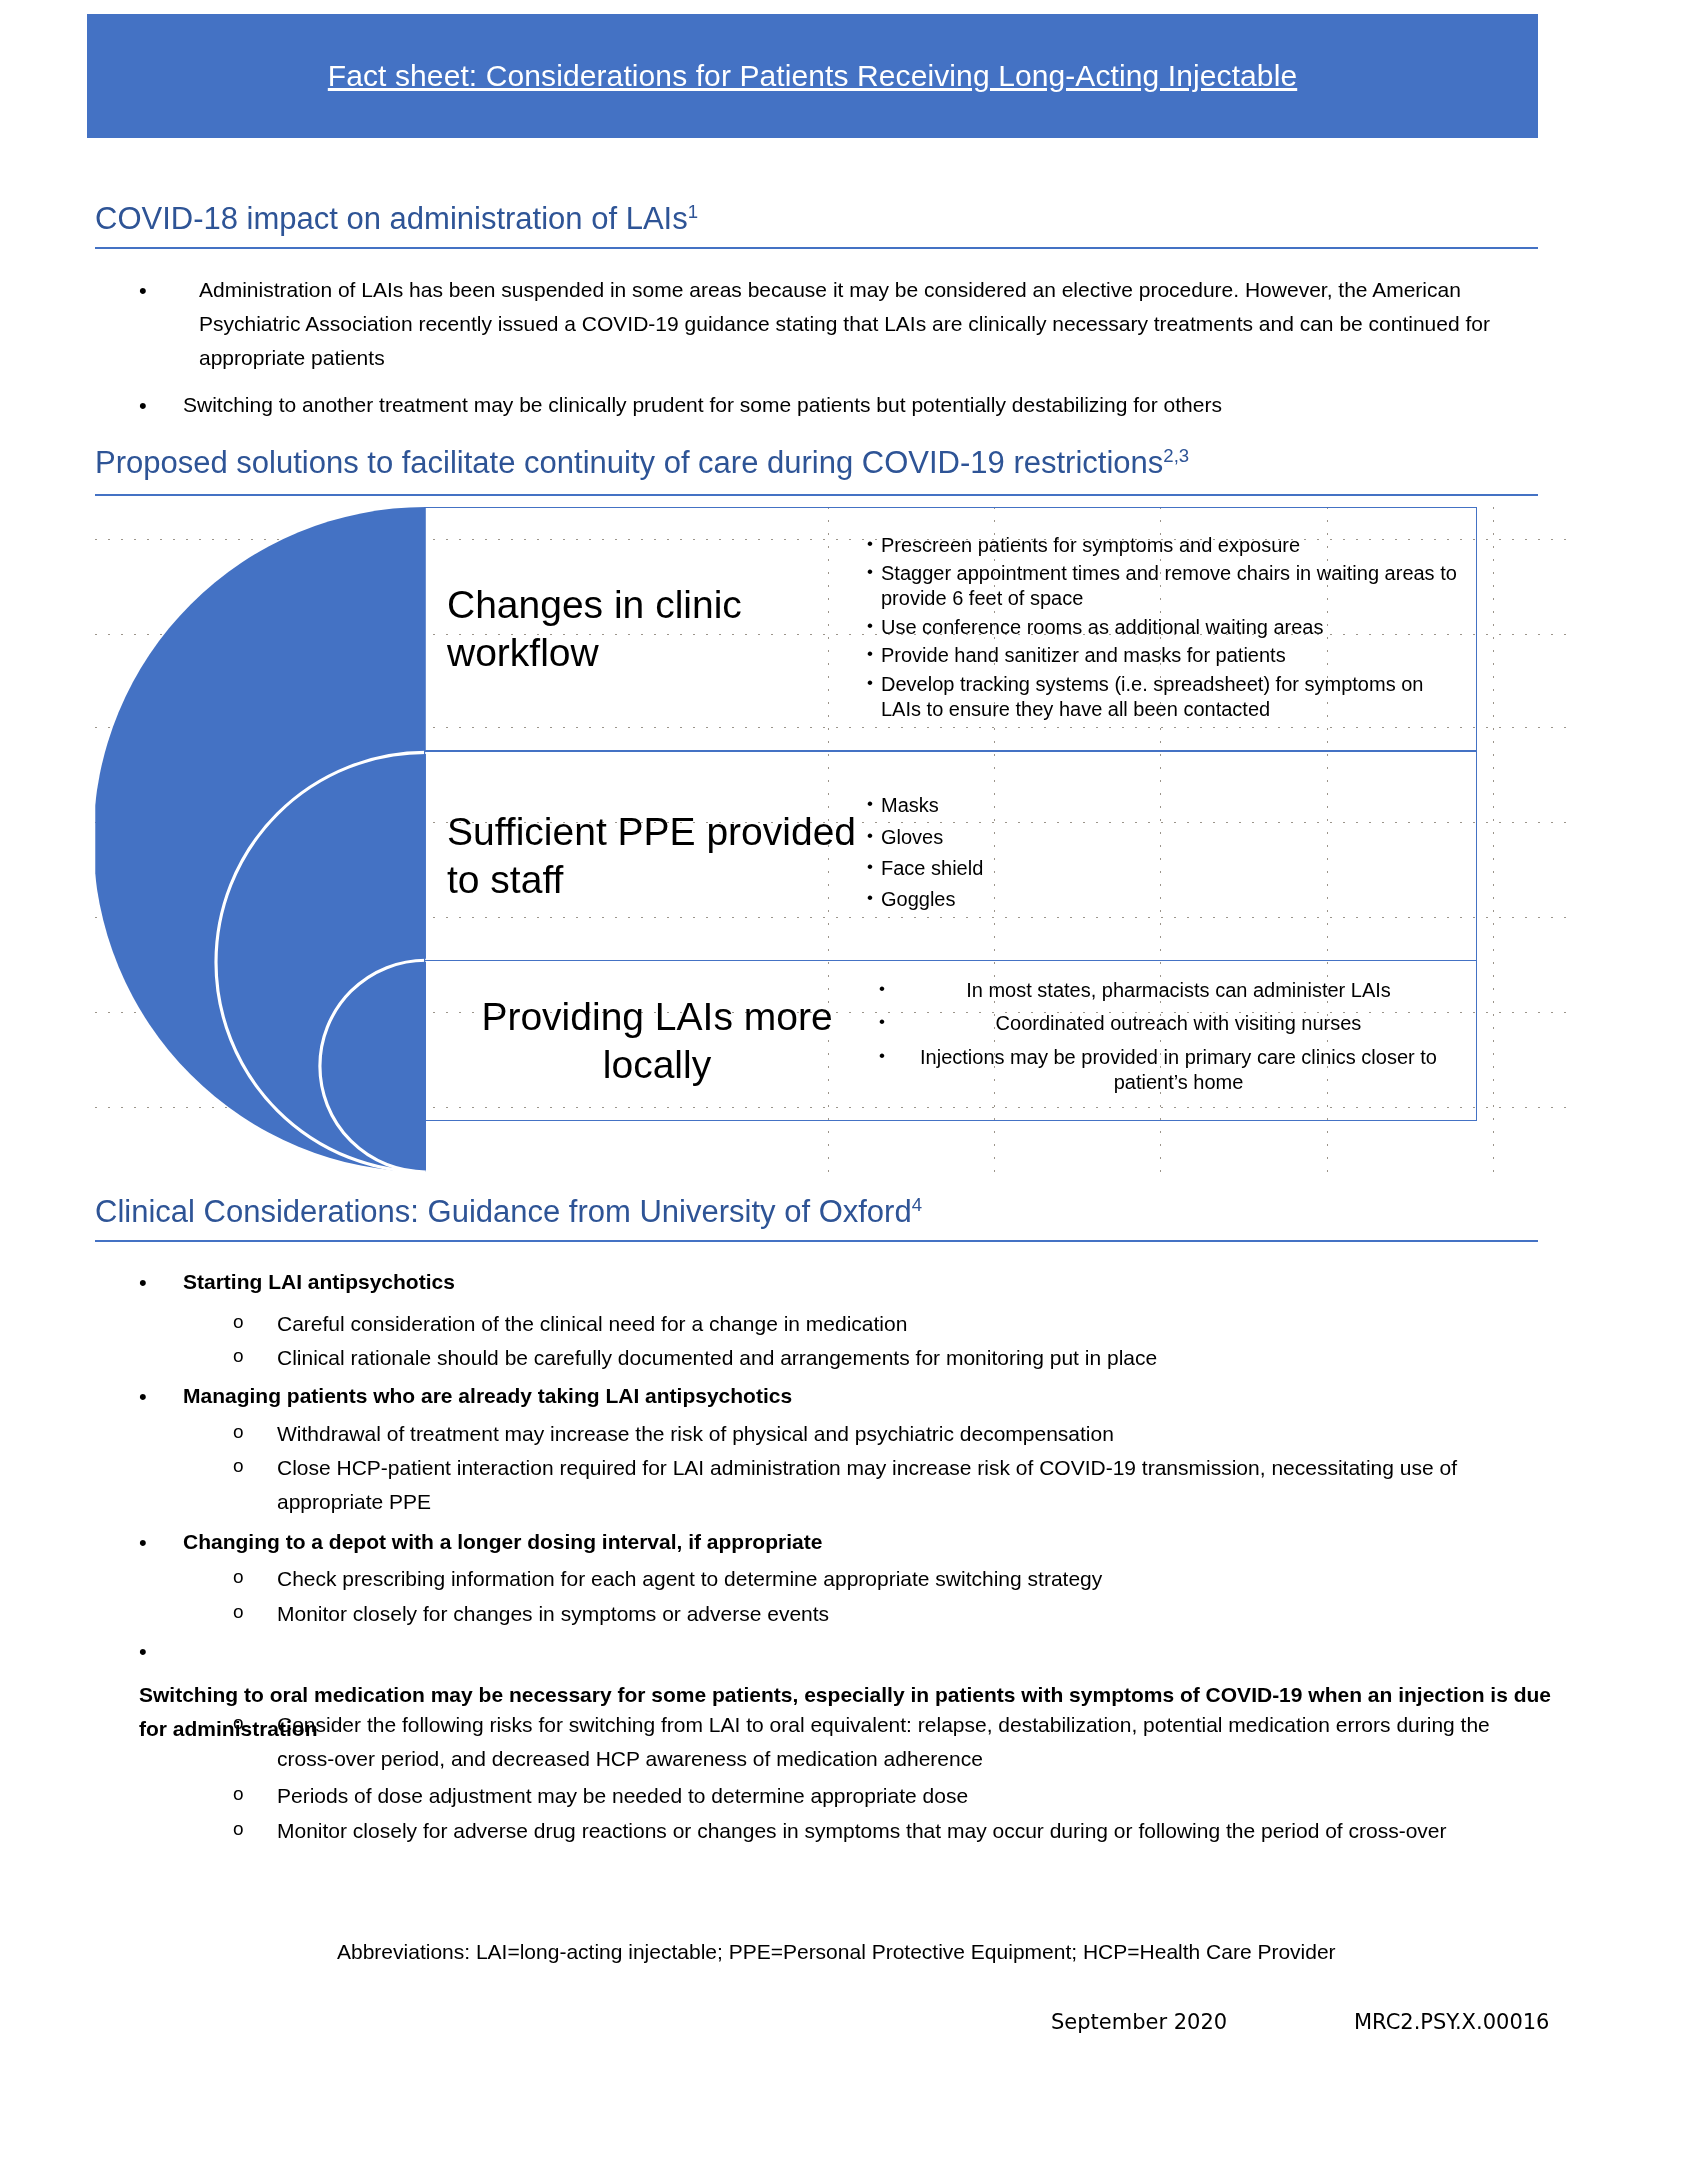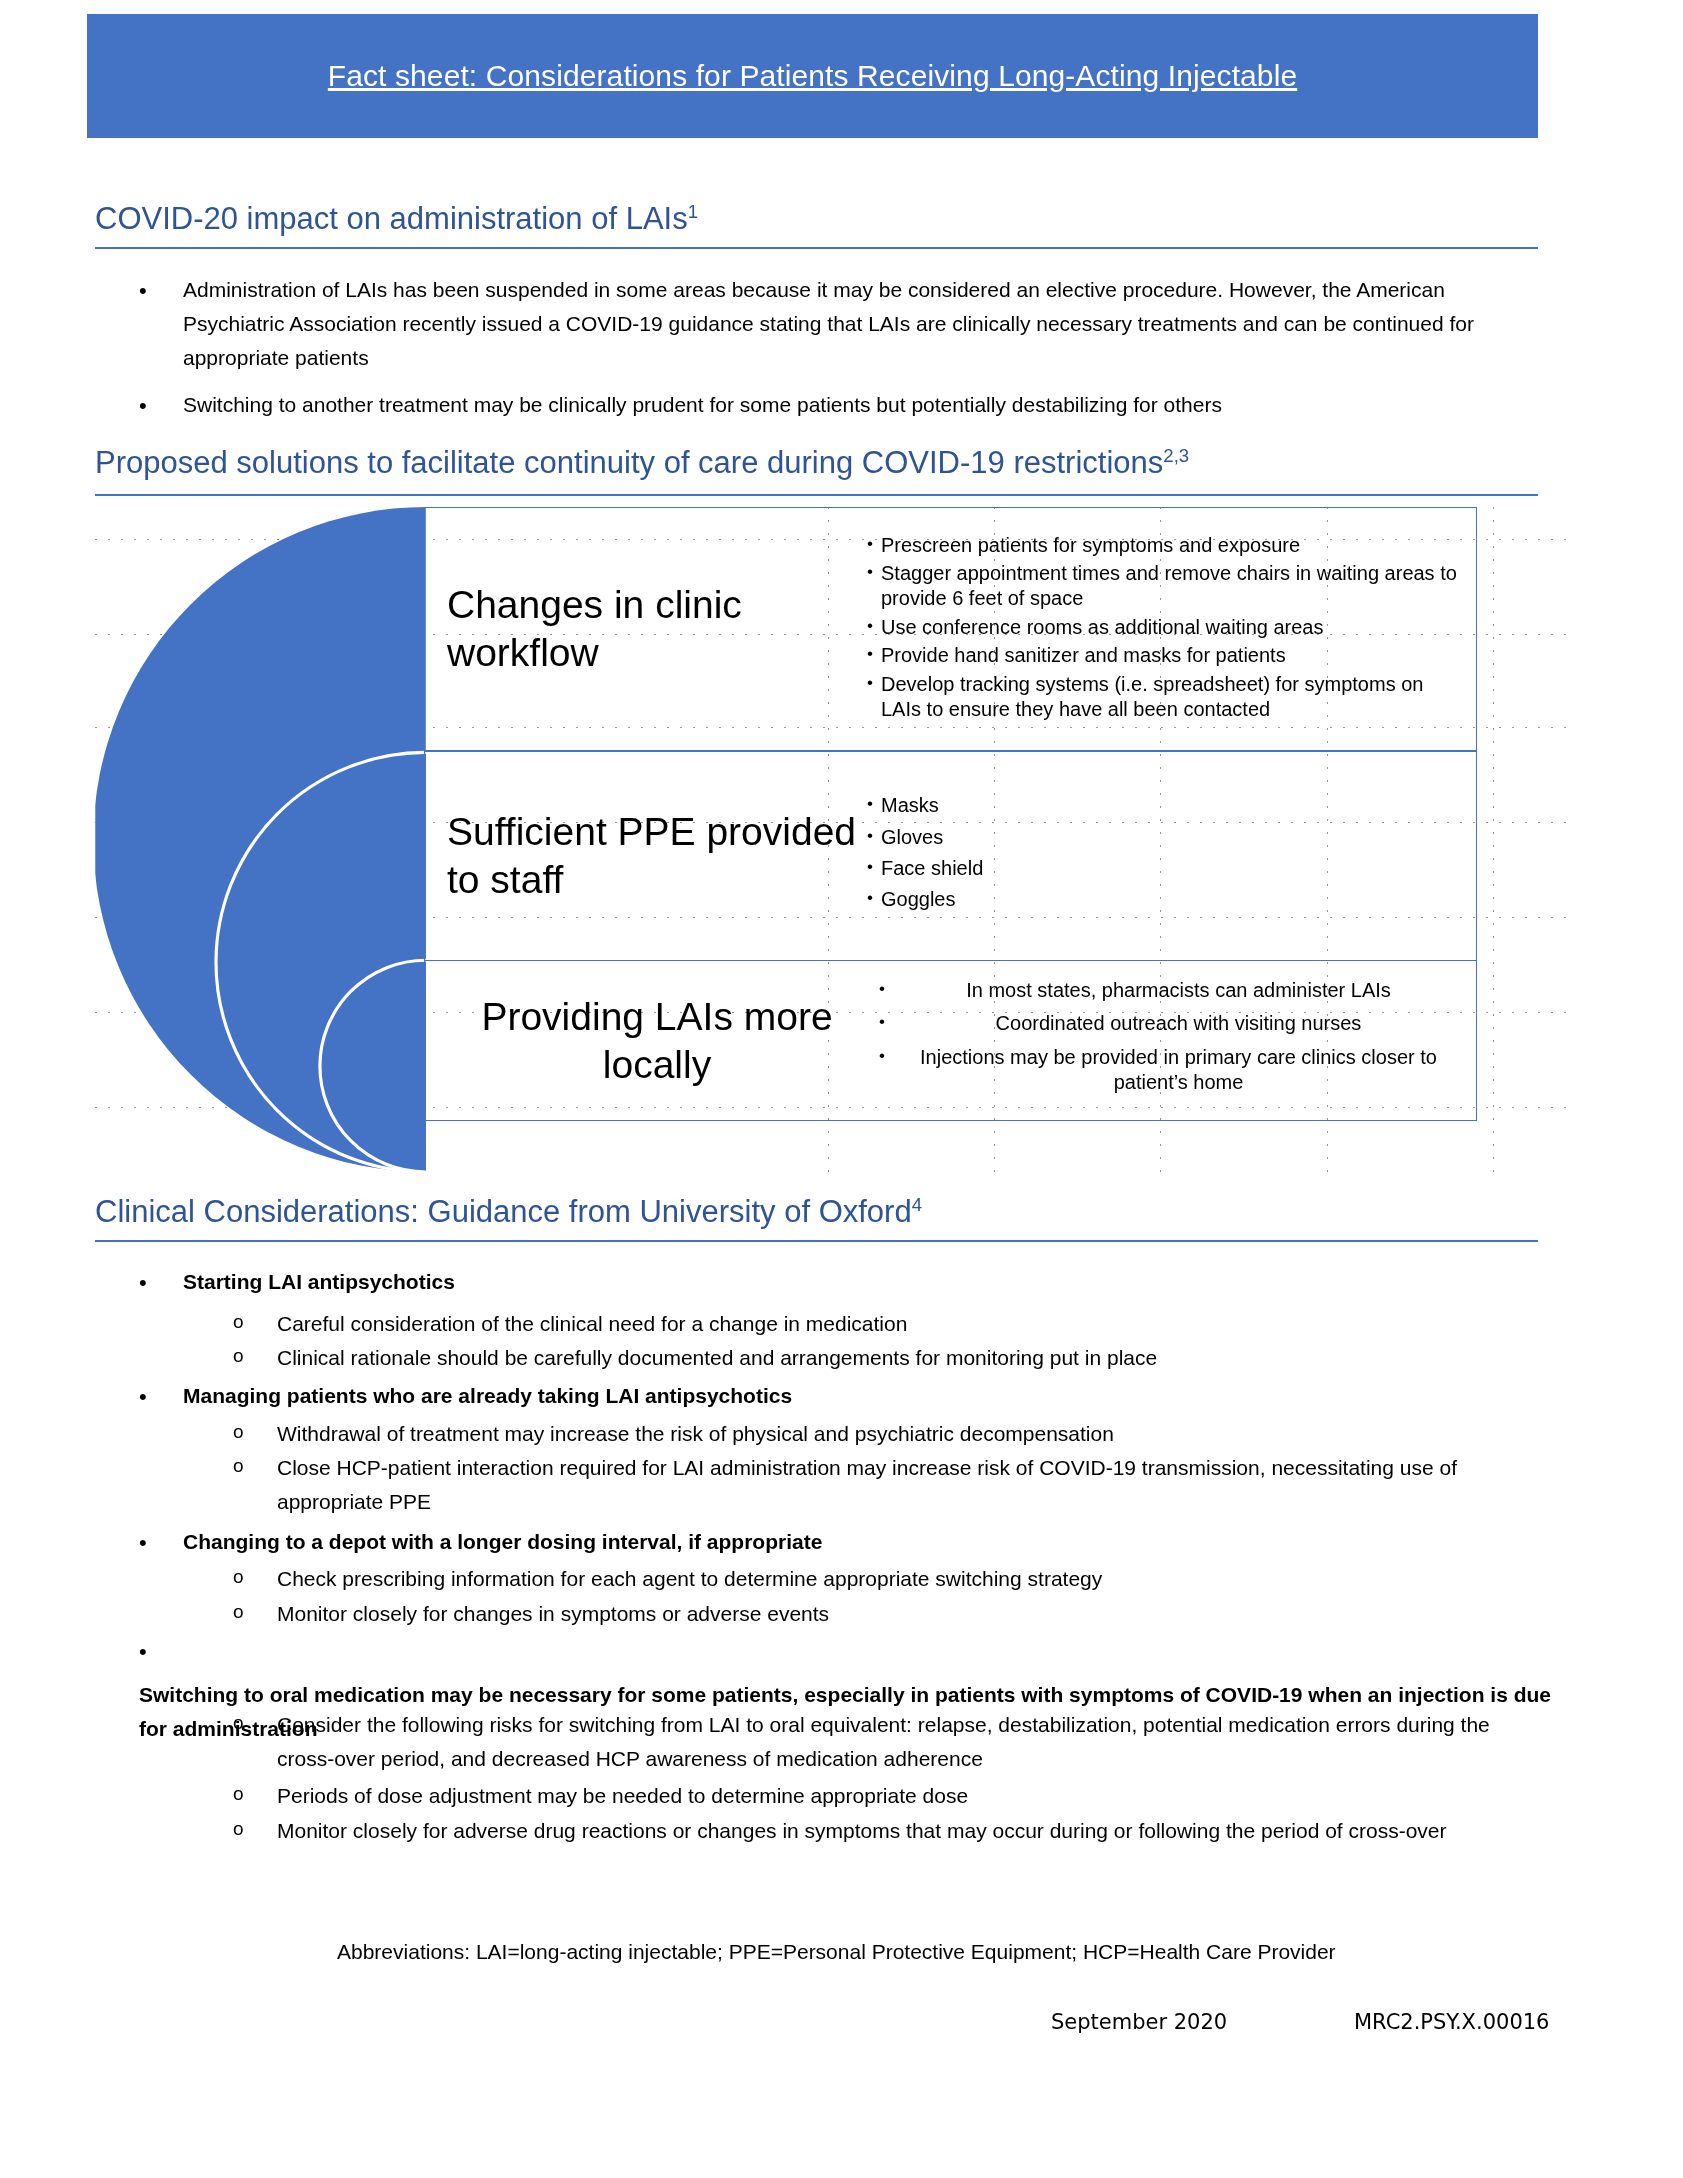--- a/index.html
+++ b/index.html
@@ -155,25 +155,25 @@
 </head>
 <body>
 
 <div class="banner">
   <div class="banner-text">
     <div>Fact sheet:  Considerations for Patients Receiving Long-Acting Injectable</div>
   </div>
 </div>
 
 <div class="section-head" style="left:95px; top:203px;">
-  <span>COVID-20 impact on administration of LAIs</span><sup>1</sup>
+  <span>COVID-18 impact on administration of LAIs</span><sup>1</sup>
 </div>
 <div class="head-rule" style="left:95px; top:247px; width:1443px;"></div>
 
-<div class="bullet-row" style="left:139px; top:273px; width:1406px;">
+<div class="bullet-row" style="left:139px; top:273px; width:1406px;gap:16px;">
   <span class="mark disc"></span>
   <span class="txt">Administration of LAIs has been suspended in some areas because it may be considered an elective procedure. However, the American Psychiatric Association recently issued a COVID-19 guidance stating that LAIs are clinically necessary treatments and can be continued for appropriate patients</span>
 </div>
 <div class="bullet-row" style="left:139px; top:388px; width:1416px;">
   <span class="mark disc"></span>
   <span class="txt">Switching to another treatment may be clinically prudent for some patients but potentially destabilizing for others</span>
 </div>
 
 <div class="section-head" style="left:95px; top:447px;">
   <span>Proposed solutions to facilitate continuity of care during COVID-19 restrictions</span><sup>2,3</sup>

